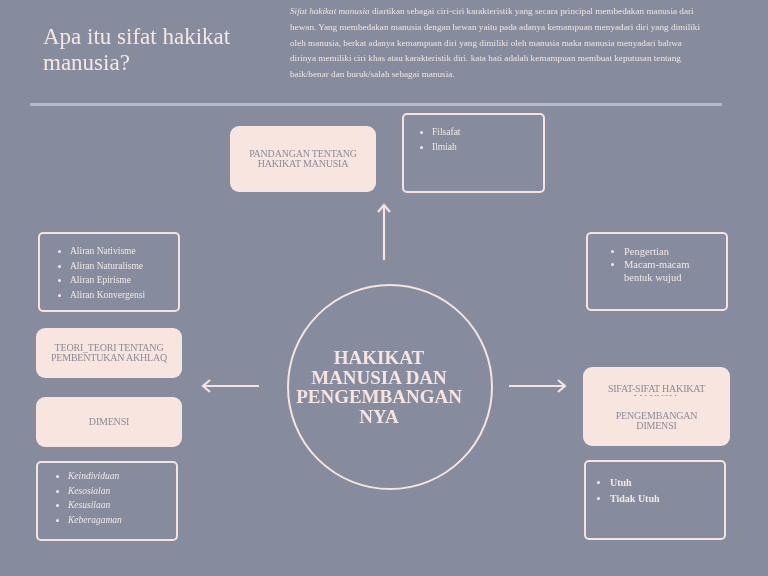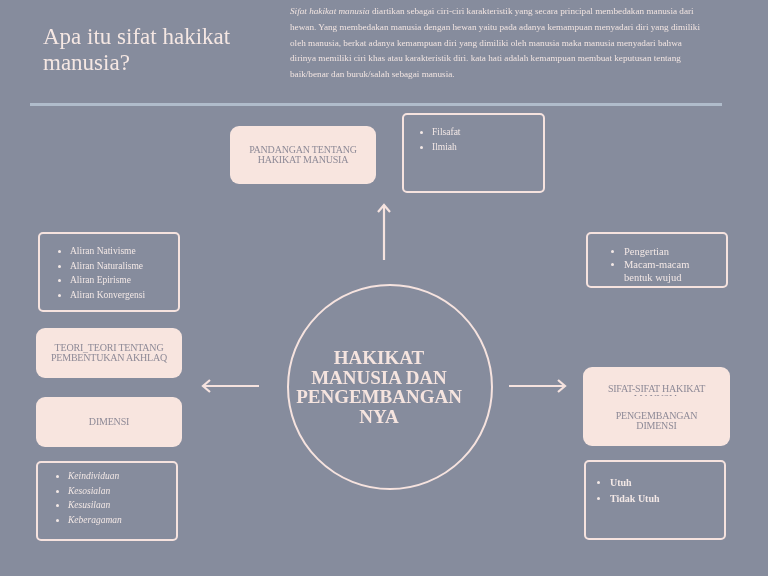--- a/index.html
+++ b/index.html
@@ -52,21 +52,21 @@
   </style>
 </head>
 <body>
 
 <div class="abs title">Apa itu sifat hakikat manusia?</div>
 
 <div class="abs desc"><span class="em">Sifat hakikat manusia</span><span> diartikan sebagai ciri-ciri karakteristik yang secara principal membedakan manusia dari hewan. Yang membedakan manusia dengan hewan yaitu pada adanya kemampuan menyadari diri yang dimiliki oleh manusia, berkat adanya kemampuan diri yang dimiliki oleh manusia maka manusia menyadari bahwa dirinya memiliki ciri khas atau karakteristik diri. kata hati adalah kemampuan membuat keputusan tentang baik/benar dan buruk/salah sebagai manusia.</span></div>
 
 <div class="abs divider"></div>
 
-<div class="abs pill" style="left:230px;top:126px;width:146px;height:58px;">
+<div class="abs pill" style="left:230px;top:126px;width:146px;height:66px;">
   <span style="width:110px;">PANDANGAN TENTANG HAKIKAT MANUSIA</span>
 </div>
 <div class="abs box" style="left:402px;top:113px;width:143px;height:80px;padding-top:10px;">
   <ul style="padding-left:28px;">
     <li>Filsafat</li>
     <li>Ilmiah</li>
   </ul>
 </div>
 <svg class="arrow" style="left:377px;top:203px;" width="14" height="58">
   <line x1="7" y1="2" x2="7" y2="57" stroke="#f6e3df" stroke-width="2.2"></line>
@@ -101,21 +101,21 @@
 </svg>
 
 <div class="abs circle">
   <span>HAKIKAT MANUSIA DAN PENGEMBANGAN NYA</span>
 </div>
 
 <svg class="arrow" style="left:509px;top:379px;" width="58" height="14">
   <line x1="0" y1="7" x2="56" y2="7" stroke="#f6e3df" stroke-width="2.2"></line>
   <polyline points="49,1 56,7 49,13" fill="none" stroke="#f6e3df" stroke-width="2.2"></polyline>
 </svg>
-<div class="abs box" style="left:586px;top:232px;width:142px;height:56px;padding-top:11px;font-size:10.5px;">
+<div class="abs box" style="left:586px;top:232px;width:142px;height:79px;padding-top:11px;font-size:10.5px;">
   <ul style="padding-left:36px;">
     <li style="line-height:13px;">Pengertian</li>
     <li style="line-height:13px;width:70px;">Macam-macam bentuk wujud</li>
   </ul>
 </div>
 <div class="abs pill" style="left:583px;top:327px;width:147px;height:54px;margin-top:40px;">
   <span style="width:110px;">SIFAT-SIFAT HAKIKAT MANUSIA</span>
 </div>
 <div class="abs pill" style="left:583px;top:396px;width:147px;height:50px;">
   <span style="width:90px;">PENGEMBANGAN DIMENSI</span>

